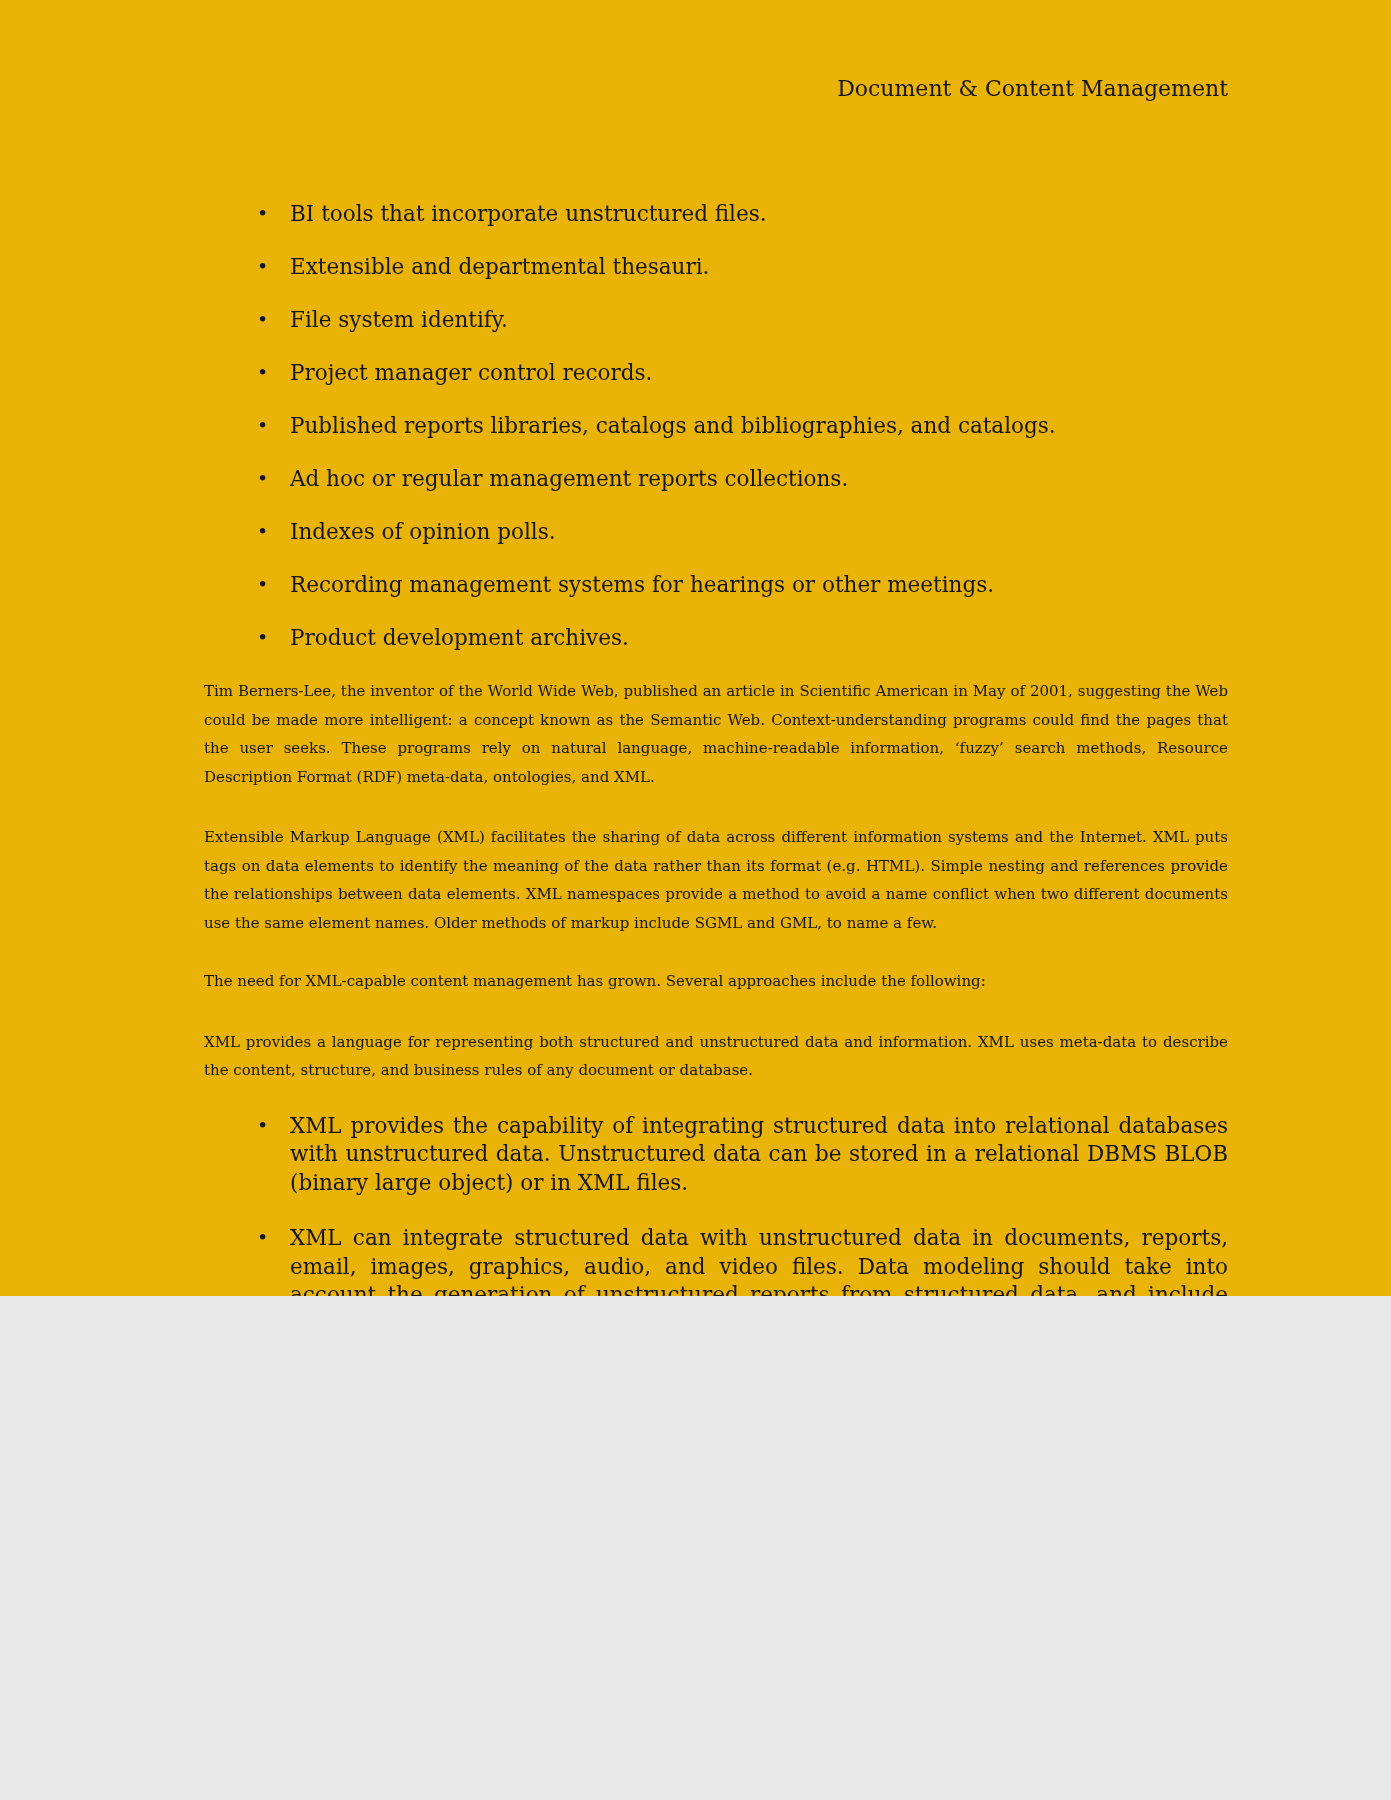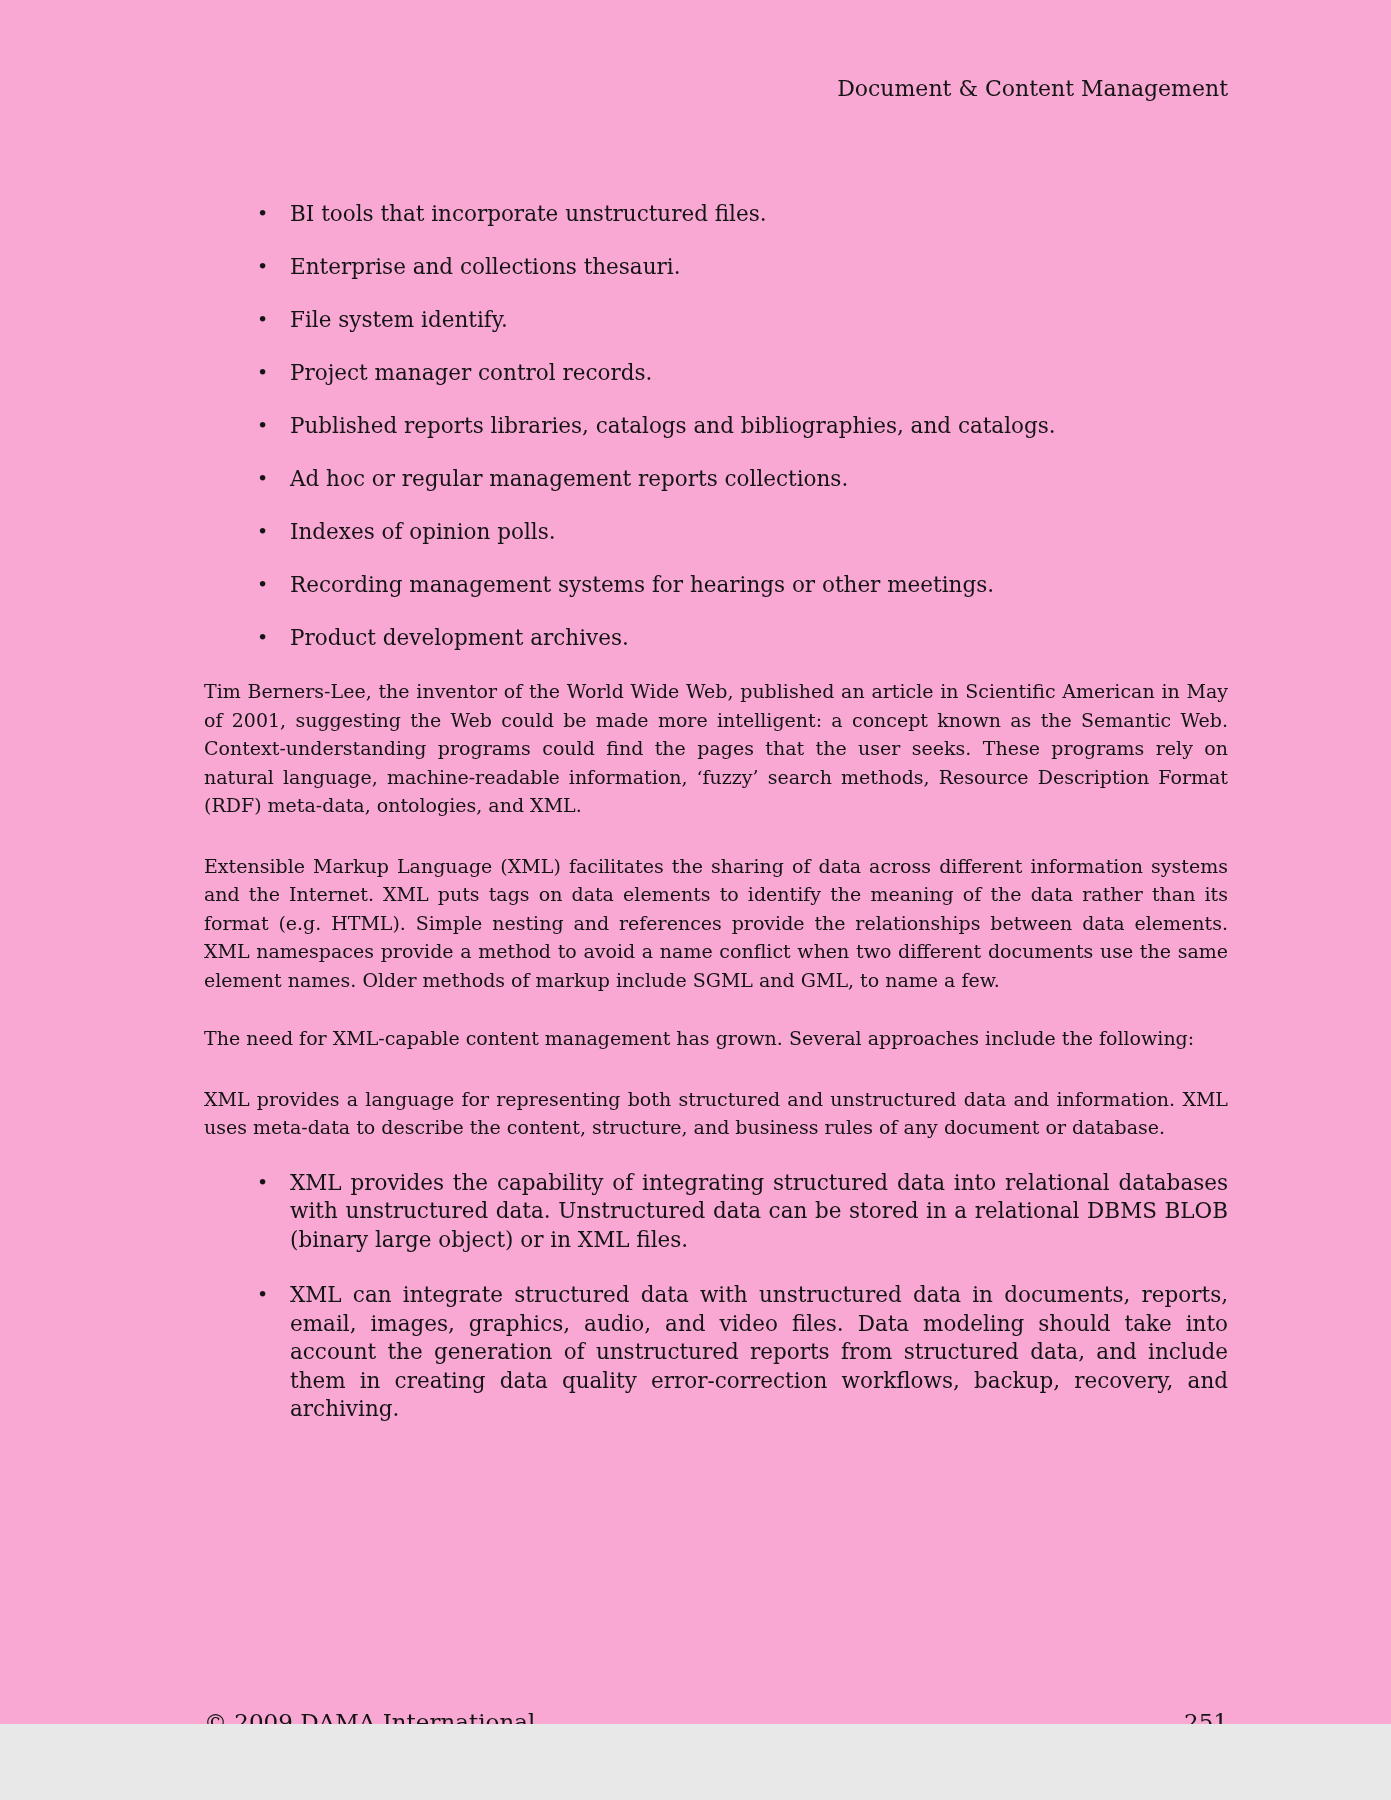--- a/index.html
+++ b/index.html
@@ -1,21 +1,21 @@
 <!DOCTYPE html>
 <html><head>
 <meta charset="utf-8">
 <style>
   html, body { margin: 0; padding: 0; background: #e8e8e8; }
   .page {
     position: relative;
     width: 1391px;
-    height: 1724px;
+    height: 1296px;
     margin: 0 auto;
-    background: #f9a8d4;
+    background: #eab308;
     color: #141414;
     font-family: "DejaVu Serif", "Liberation Serif", serif;
     box-sizing: border-box;
     padding: 75px 163px 0 204px;
     overflow: hidden;
   }
   .running-head {
     text-align: right;
     font-size: 22px;
     line-height: 28px;
@@ -34,21 +34,21 @@
     line-height: 28px;
   }
   .doc-list li .bullet {
     position: absolute;
     left: 0;
     top: -1px;
     font-size: 19px;
   }
   .body-par {
     margin: 32px 0 0 0;
-    font-size: 19px;
+    font-size: 15px;
     line-height: 28.5px;
     text-align: justify;
     text-justify: inter-word;
     hyphens: none;
   }
   .body-par.first { margin-top: 0; }
   .body-par.tight { margin-top: 30px; }
   .doc-list.lower {
     margin-top: 27px;
   }
@@ -77,21 +77,21 @@
 
   <div class="running-head">Document &amp; Content Management</div>
 
   <ul class="doc-list upper">
     <li>
       <span class="bullet">•</span>
       <span>BI tools that incorporate unstructured files.</span>
     </li>
     <li>
       <span class="bullet">•</span>
-      <span>Enterprise and collections thesauri.</span>
+      <span>Extensible and departmental thesauri.</span>
     </li>
     <li>
       <span class="bullet">•</span>
       <span>File system identify.</span>
     </li>
     <li>
       <span class="bullet">•</span>
       <span>Project manager control records.</span>
     </li>
     <li>

